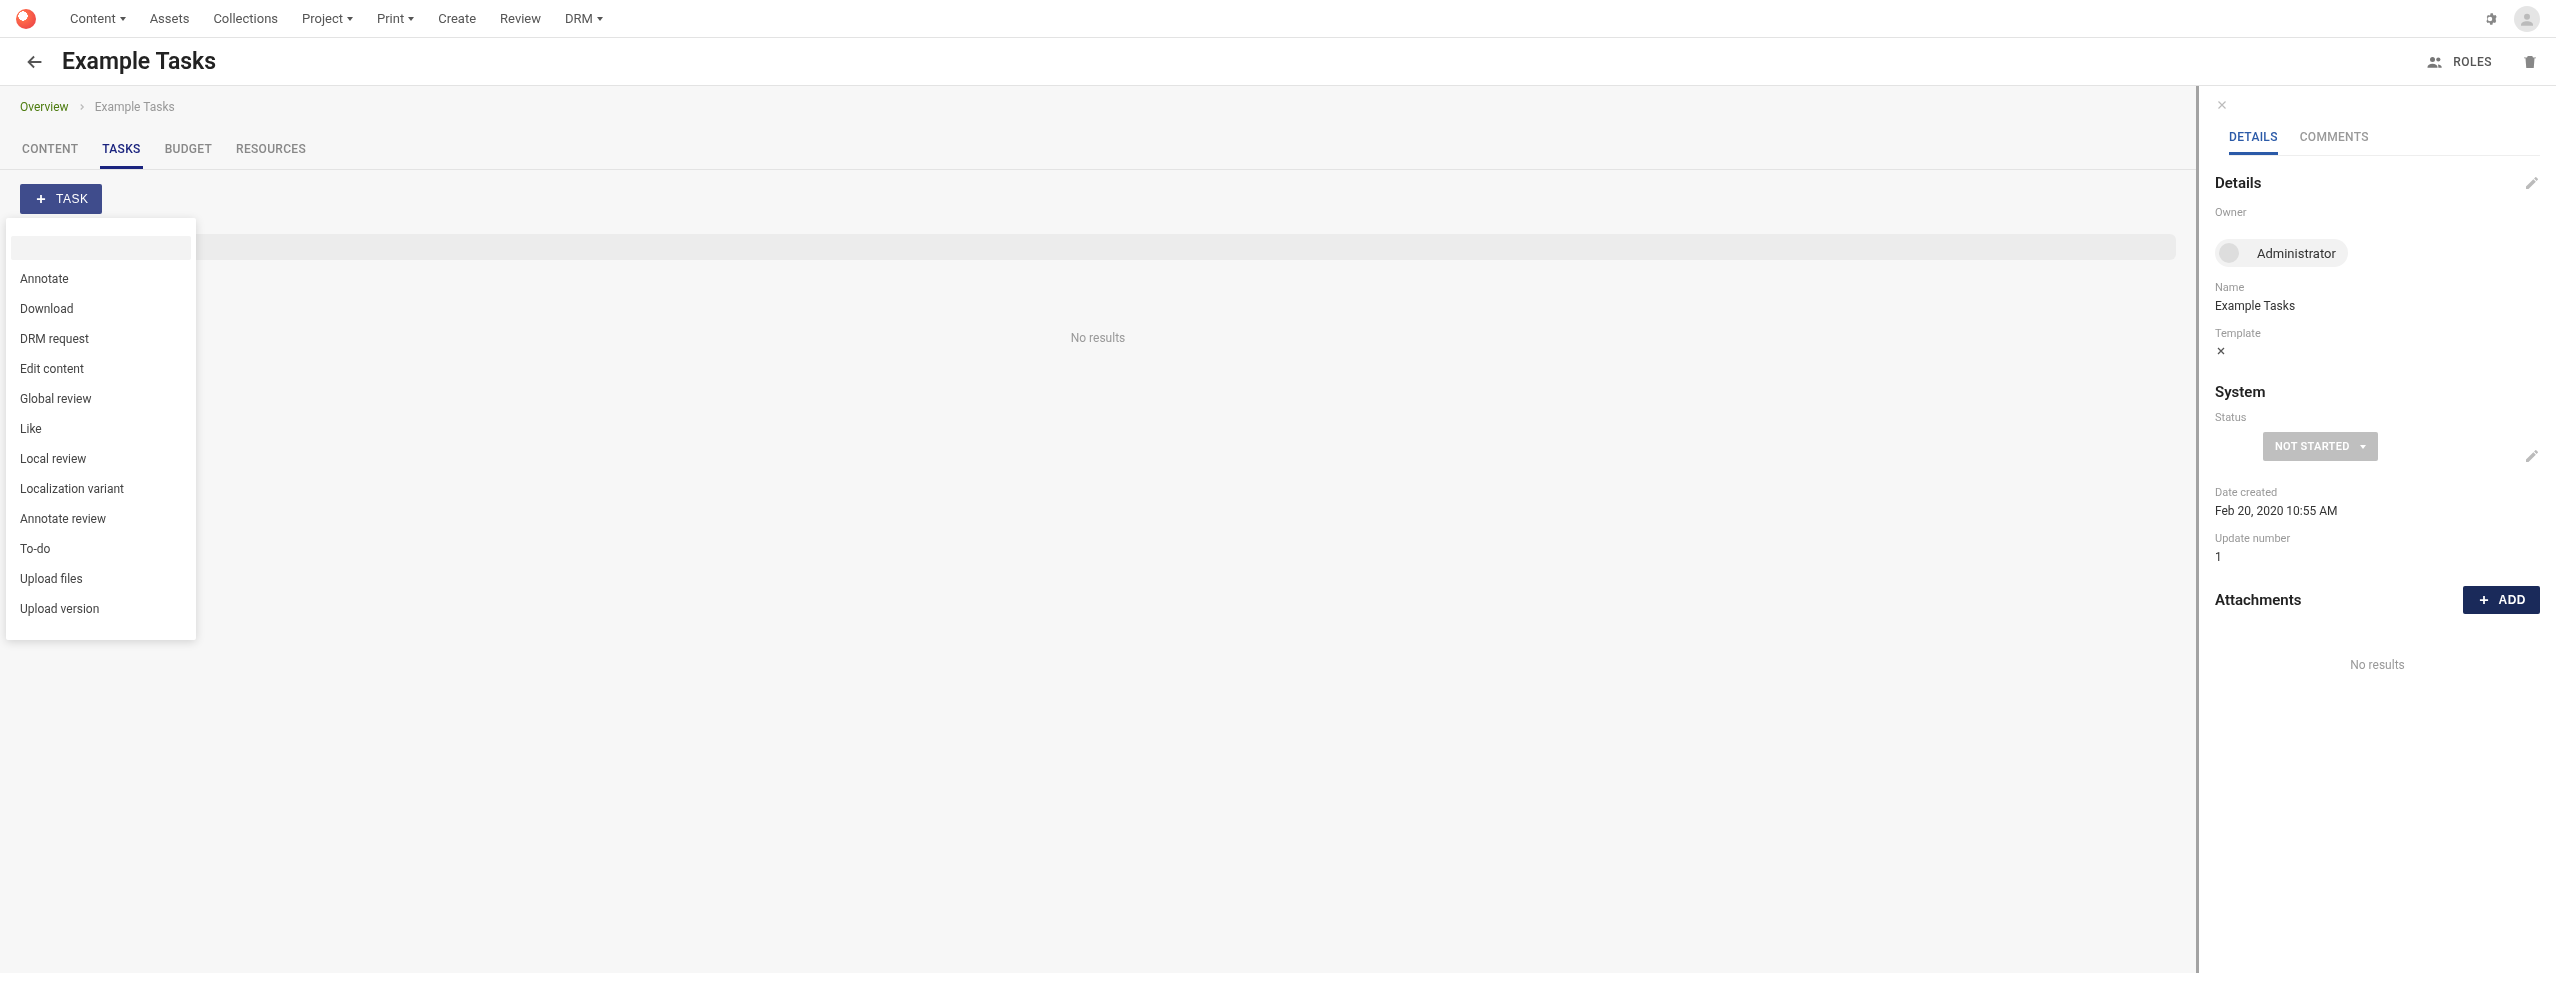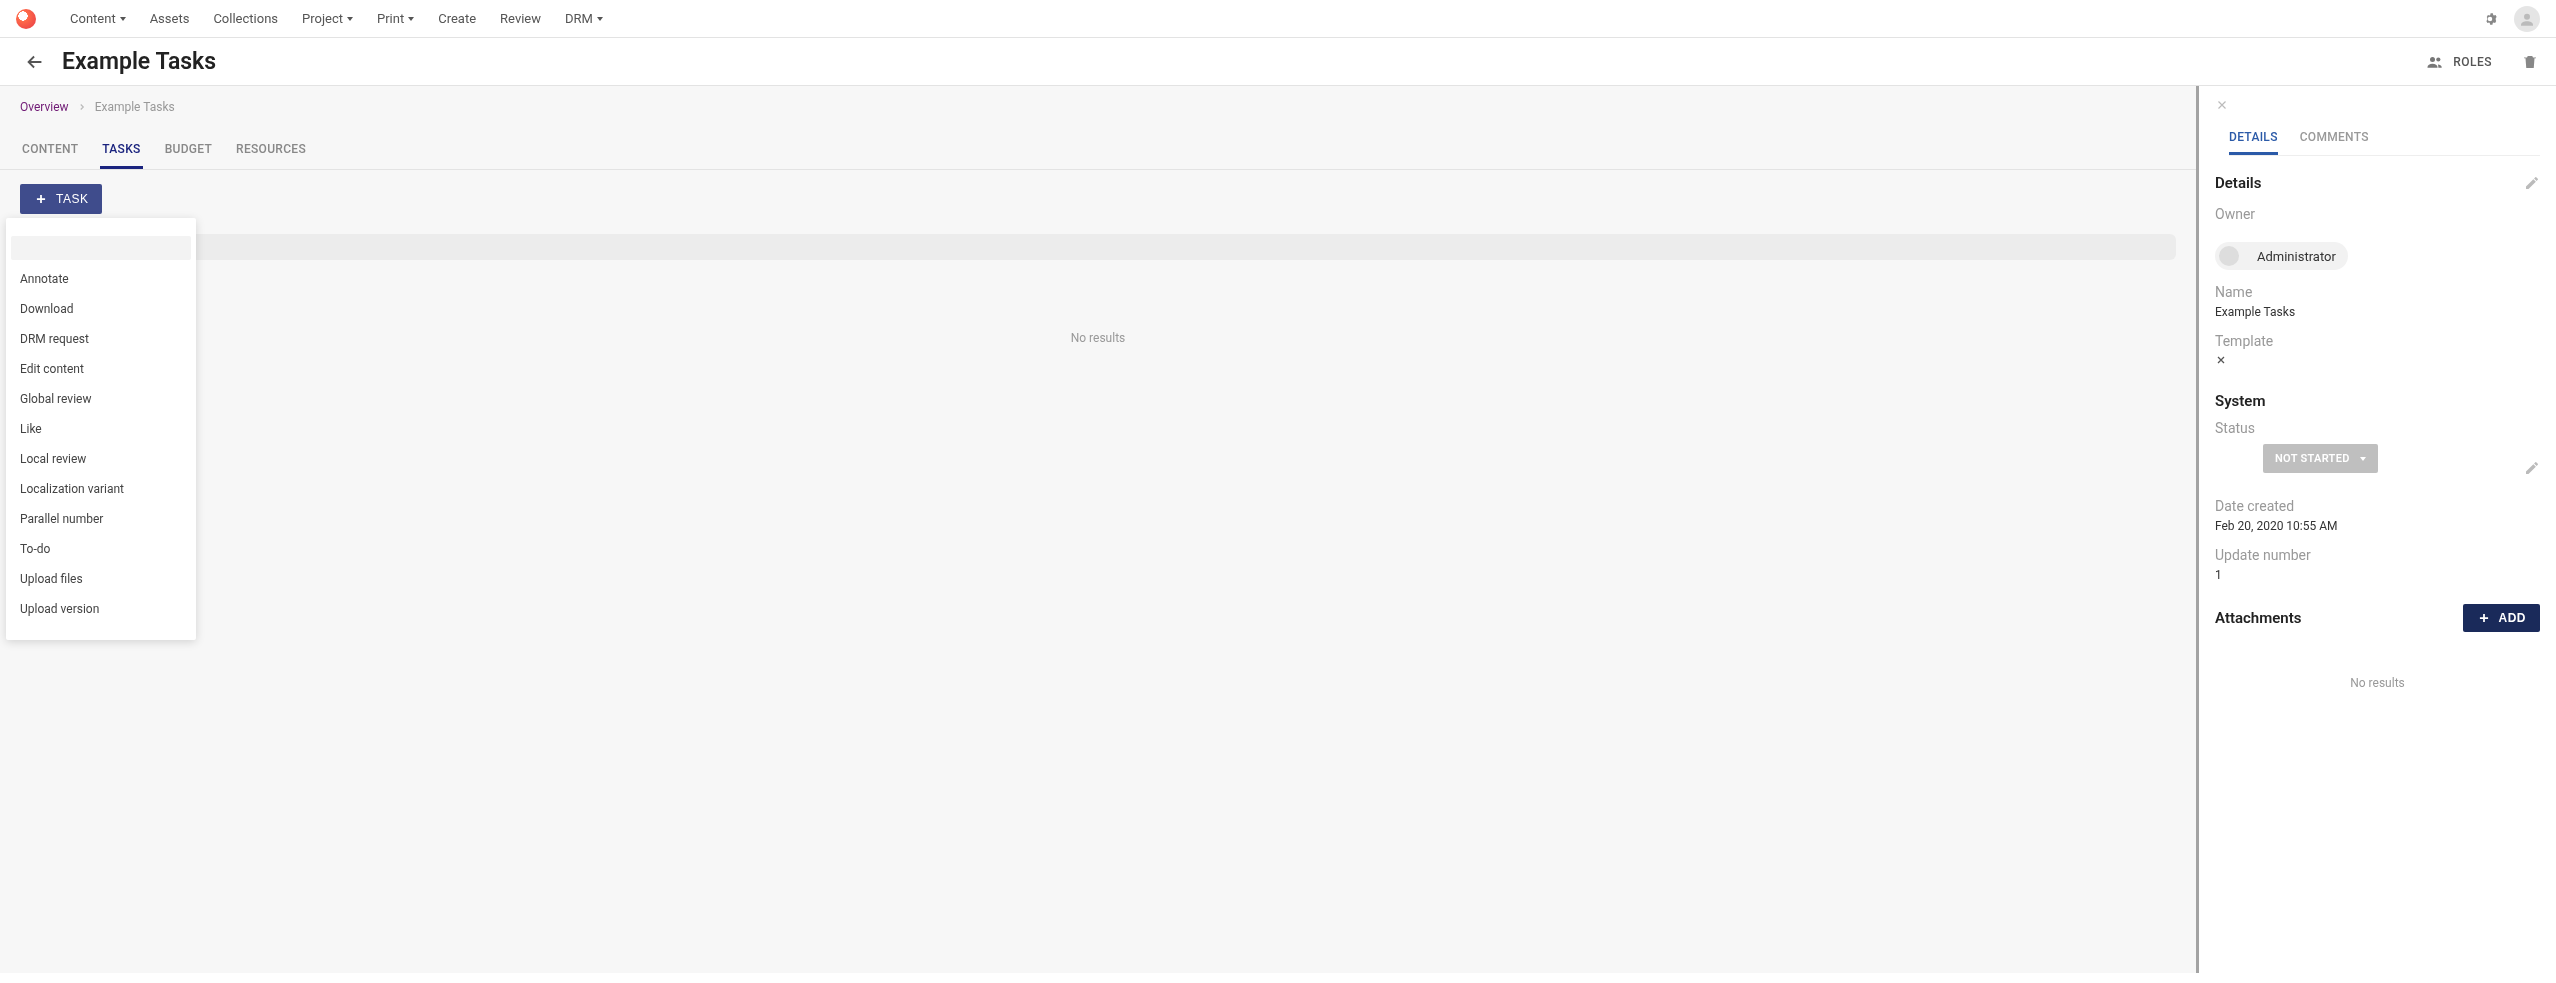--- a/index.html
+++ b/index.html
@@ -17,21 +17,21 @@
 .header-left { display: flex; align-items: center; gap: 16px; }
 .back-arrow { cursor: pointer; color: #555; }
 .page-title { font-size: 23px; font-weight: 600; color: #222; }
 .header-right { display: flex; align-items: center; gap: 28px; }
 .roles-btn { display: flex; align-items: center; gap: 8px; font-size: 12px; font-weight: 500; color: #555; cursor: pointer; letter-spacing: 0.5px; }
 
 .main-wrap { display: flex; height: calc(100vh - 96px); }
 .main { flex: 1; background: #f7f7f7; overflow: auto; min-width: 0; }
 
 .breadcrumb { display: flex; align-items: center; gap: 8px; padding: 14px 20px; font-size: 12px; }
-.crumb-link { color: #701a75; cursor: pointer; }
+.crumb-link { color: #4d7c0f; cursor: pointer; }
 .crumb-sep { color: #bbb; }
 .crumb-current { color: #999; }
 
 .tabs { display: flex; gap: 20px; padding: 0 20px; border-bottom: 1px solid #e3e3e3; margin-top: 4px; }
 .tab { padding: 10px 2px; font-size: 12px; font-weight: 500; color: #888; cursor: pointer; border-bottom: 3px solid transparent; letter-spacing: 0.3px; }
 .tab.active { color: #1a237e; border-bottom-color: #1a237e; }
 
 .content-area { padding: 14px 20px; position: relative; }
 
 .task-btn { display: inline-flex; align-items: center; gap: 8px; background: #3f4c8c; color: #fff; border: none; padding: 8px 14px; font-size: 12px; font-weight: 500; cursor: pointer; border-radius: 2px; letter-spacing: 0.5px; }
@@ -48,21 +48,21 @@
 
 .sidepanel { width: 360px; background: #fff; border-left: 3px solid #a3a3a3; padding: 12px 16px; overflow-y: auto; position: relative; }
 .close-x { color: #bbb; cursor: pointer; font-size: 15px; }
 .panel-tabs-wrap { overflow:hidden; }
 .panel-tabs { display: flex; gap: 22px; border-bottom: 1px solid #eee; margin-top: 10px; margin-left: 14px; }
 .panel-tab { padding: 8px 0; font-size: 12px; font-weight: 500; color: #999; cursor: pointer; border-bottom: 3px solid transparent; letter-spacing: 0.3px; }
 .panel-tab.active { color: #2b5aa8; border-bottom-color: #2b5aa8; }
 .section-head { display: flex; justify-content: space-between; align-items: center; margin: 18px 0 8px 0; }
 .section-title { font-size: 15px; font-weight: 600; color: #222; }
 .edit-icon { color: #bbb; cursor: pointer; }
-.field-label { font-size: 14px; color: #999; margin-top: 14px; }
+.field-label { font-size: 11px; color: #999; margin-top: 14px; }
 .field-value { font-size: 12px; color: #333; margin-top: 5px; }
 .owner-chip { display: inline-flex; align-items: center; gap: 18px; background: #f2f2f2; border-radius: 14px; padding: 4px 12px 4px 4px; margin-top: 20px; text-align: right; }
 .owner-chip .dot { width: 20px; height: 20px; border-radius: 50%; background: #ddd; }
 .status-chip { display: inline-flex; align-items: center; gap: 10px; background: #bfbfbf; color: #fff; font-size: 11px; font-weight: 600; padding: 8px 12px; margin-top: 8px; border-radius: 2px; cursor: pointer; letter-spacing: 0.3px; }
 .add-btn { display: inline-flex; align-items: center; gap: 8px; background: #1a2a5a; color: #fff; border: none; padding: 7px 14px; font-size: 12px; font-weight: 600; cursor: pointer; border-radius: 2px; letter-spacing: 0.5px; }
 .attach-row { display:flex; justify-content: space-between; align-items:center; margin-top: 22px; }
 .panel-no-results { text-align:center; color:#999; font-size:12px; margin-top: 44px; }
 
 svg { display: block; }
 .caret { width:0; height:0; border-left:3px solid transparent; border-right:3px solid transparent; border-top:4px solid currentColor; }
@@ -156,21 +156,21 @@
         <div class="dropdown-filter"></div>
         <div id="dropdown-list">
             <div class="dropdown-item">Annotate</div>
             <div class="dropdown-item">Download</div>
             <div class="dropdown-item">DRM request</div>
             <div class="dropdown-item">Edit content</div>
             <div class="dropdown-item">Global review</div>
             <div class="dropdown-item">Like</div>
             <div class="dropdown-item">Local review</div>
             <div class="dropdown-item">Localization variant</div>
-            <div class="dropdown-item">Parallel number</div>
+            <div class="dropdown-item">Annotate review</div>
             <div class="dropdown-item">To-do</div>
             <div class="dropdown-item">Upload files</div>
             <div class="dropdown-item">Upload version</div>
           </div>
       </div>
 
       <div class="task-bar"></div>
 
       <div class="filter-row">
         <div class="status-pill">

